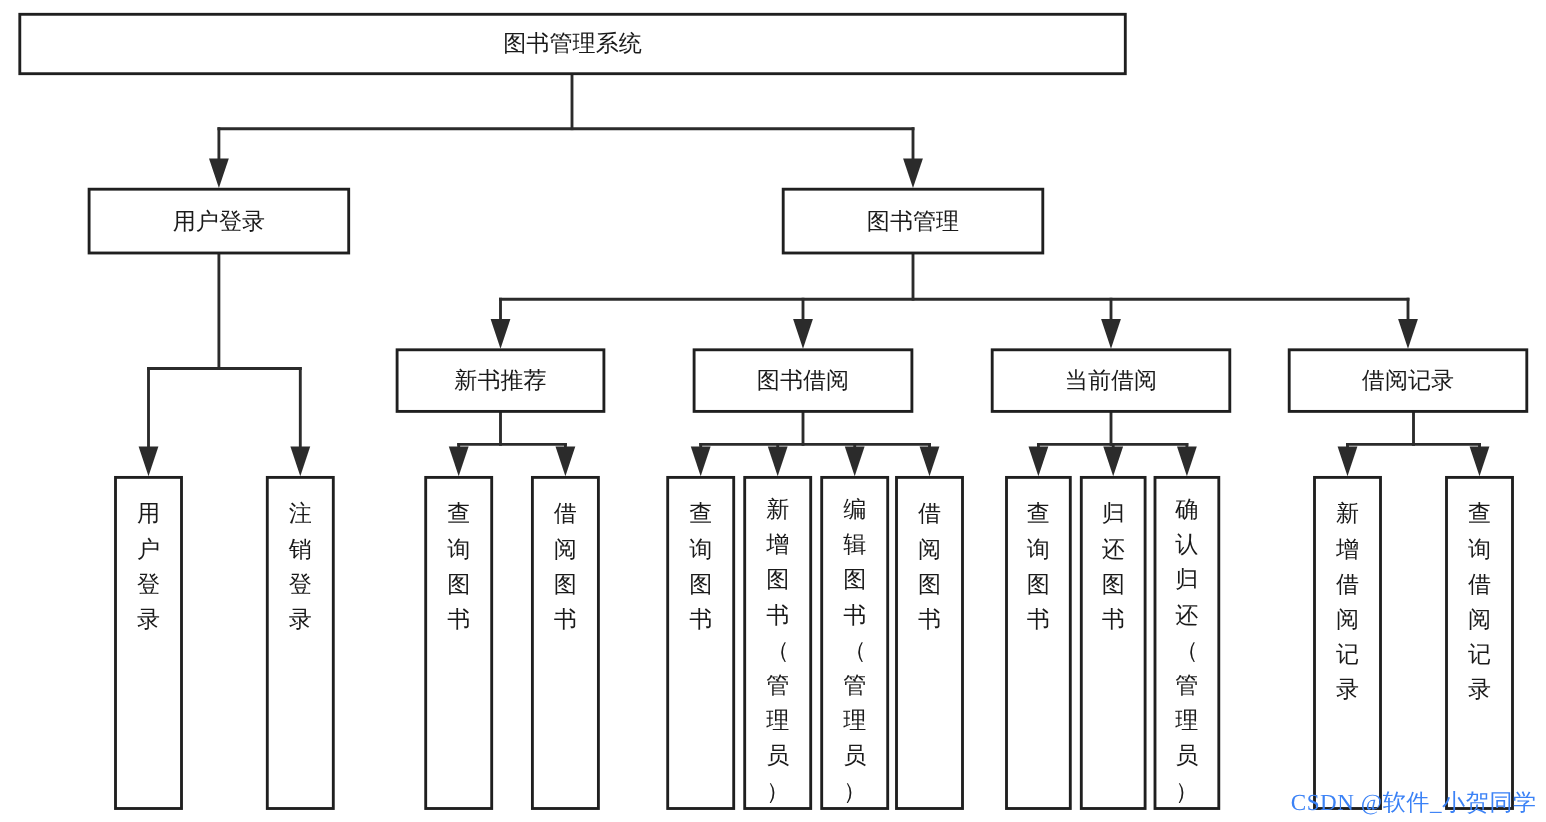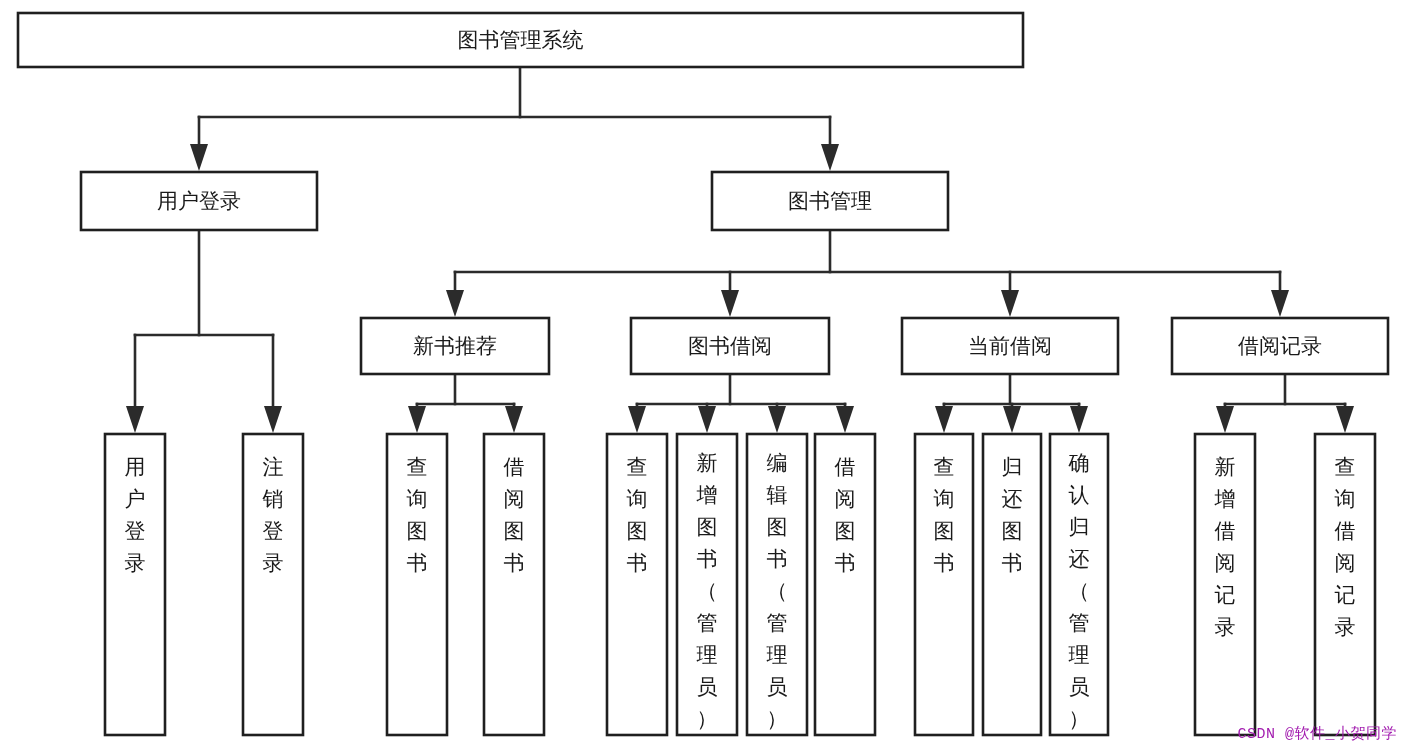--- a/index.html
+++ b/index.html
@@ -48,23 +48,23 @@
     text-anchor: middle;
     dominant-baseline: middle;
   }
   .node-label.vertical-label {
     font-size: 21px;
   }
   .watermark-text {
     position: absolute;
     right: 8px;
     bottom: 4px;
-    font-family: Liberation Mono, monospace;
-    font-size: 15px;
-    color: #a21caf;
+    font-family: Liberation Serif, serif;
+    font-size: 21px;
+    color: #3b82f6;
     white-space: nowrap;
     letter-spacing: 0.5px;
     user-select: none;
   }
 </style>
 </head>
 <body>
 
 <div id="diagram-root">
   <svg id="tree-svg" viewBox="0 0 1405 747" preserveAspectRatio="none">

